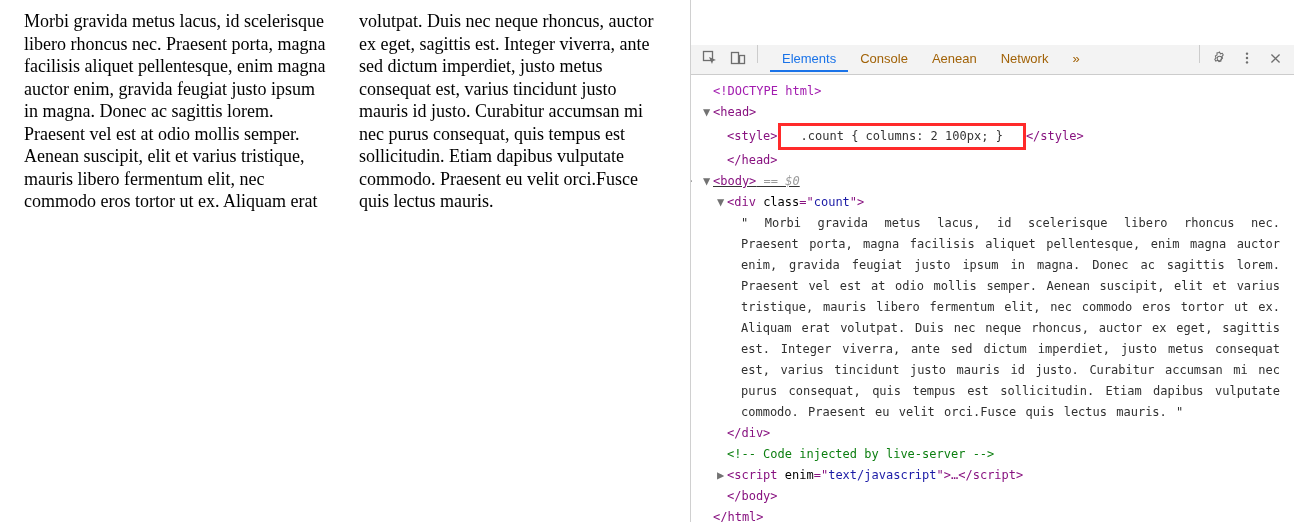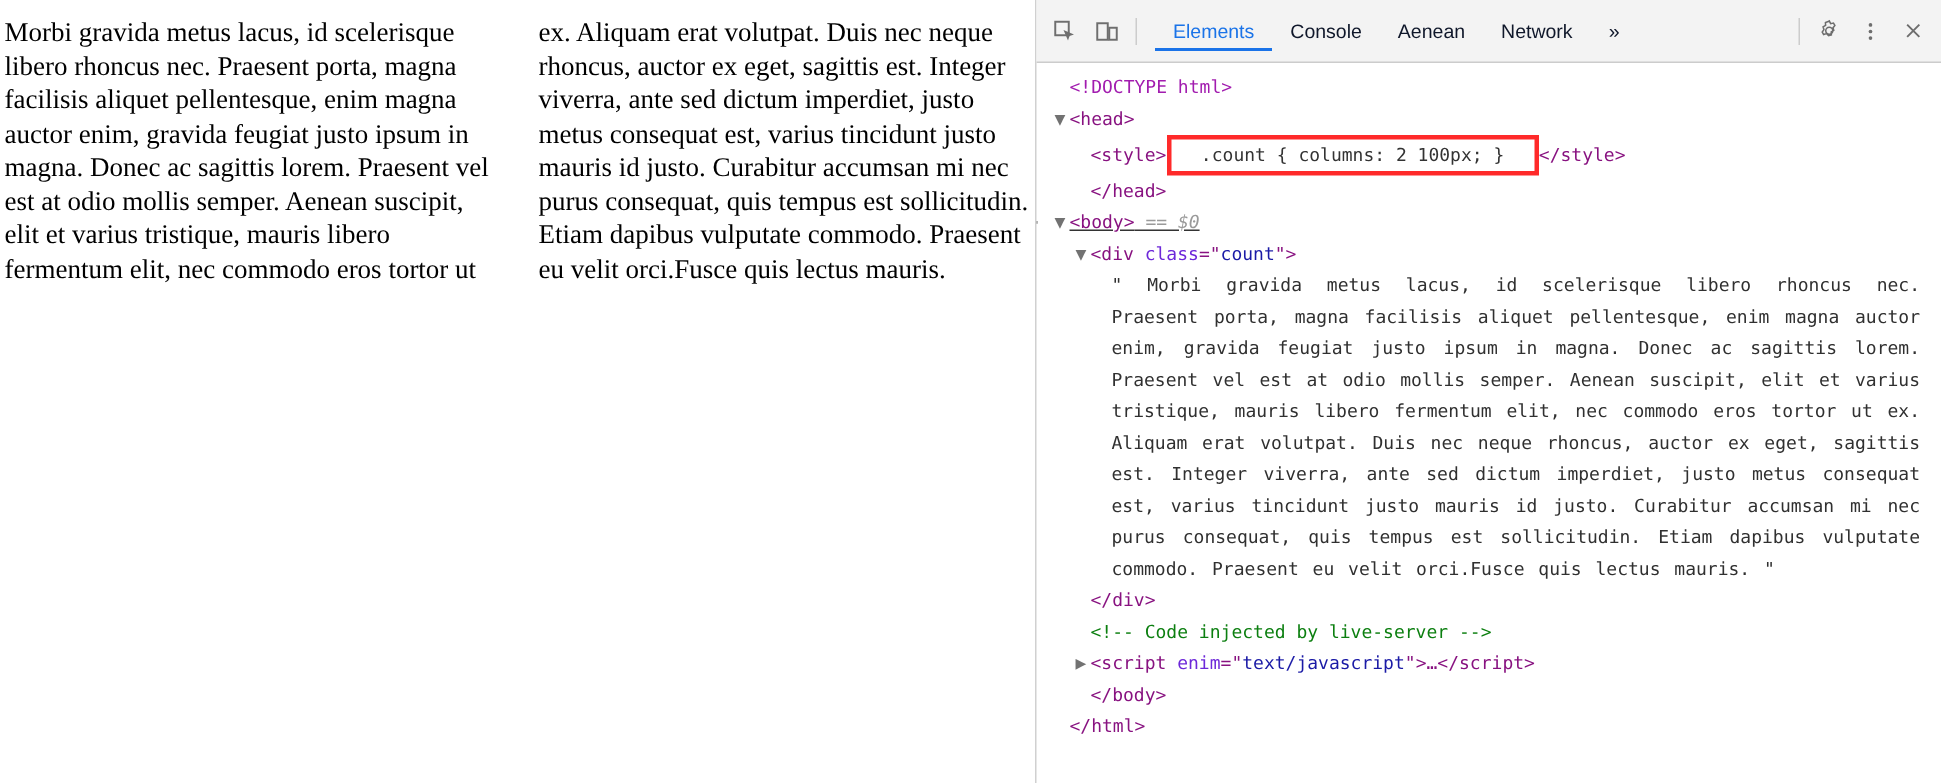--- a/index.html
+++ b/index.html
@@ -8,60 +8,61 @@
   font-size: 18px;
   background: #fff;
   color: #000;
   display: flex;
   width: 1294px;
   height: 522px;
   overflow: hidden;
 }
 .content-pane {
   width: 690px;
-  padding: 10px 3px;
+  padding: 10px 24px;
   columns: 2;
   column-gap: 28px;
   line-height: 1.25;
 }
 .devtools {
   flex: 1;
   border-left: 1px solid #d0d0d0;
   font-family: Menlo, Consolas, monospace;
   font-size: 12px;
   color: #333;
   display: flex;
   flex-direction: column;
 }
 .dt-toolbar {
   display: flex;
-  align-items: center;
-  height: 42px;
+  align-items: flex-start;
+  height: 30px;
   border-bottom: 1px solid #ccc;
   background: #f3f3f3;
   padding: 0 6px;
   gap: 2px;
   font-family: "Segoe UI", Arial, sans-serif;
   font-size: 13px;
   color: #666;
+  margin-top: 45px;
 }
 .dt-iconbtn {
   width: 26px;
   height: 26px;
   display: flex;
   align-items: center;
   justify-content: center;
   color: #6e6e6e;
   cursor: pointer;
 }
 .dt-tabs { display: flex; align-items: center; gap: 0; margin-left: 6px; }
 .dt-tab {
   padding: 6px 12px;
   cursor: pointer;
-  color: #0f172a;
+  color: #a16207;
 }
 .dt-tab.active {
   color: #1a73e8;
   border-bottom: 2px solid #1a73e8;
   padding-bottom: 4px;
 }
 .dt-toolbar-spacer { flex: 1; }
 .dt-source {
   flex: 1;
   padding: 6px 4px 6px 8px;
@@ -72,21 +73,21 @@
 .line { display: block; }
 .indent1 { padding-left: 14px; }
 .indent2 { padding-left: 28px; }
 .twisty {
   display: inline-block;
   width: 10px;
   color: #727272;
   margin-left: -10px;
 }
 .tag-punc { color: #881280; }
-.attr-name { color: #6d28d9; }
+.attr-name { color: #000000; }
 .attr-val { color: #1a1aa6; }
 .text-node { color: #303030; }
 .doctype { color: #a21caf; }
 .comment { color: #0c7f10; }
 .sel { color: #9a9a9a; font-style: italic; }
 .hlbox {
   border: 3px solid #ff2a2a;
   padding: 0 20px;
   display: inline-block;
   font-family: Menlo, Consolas, monospace;

